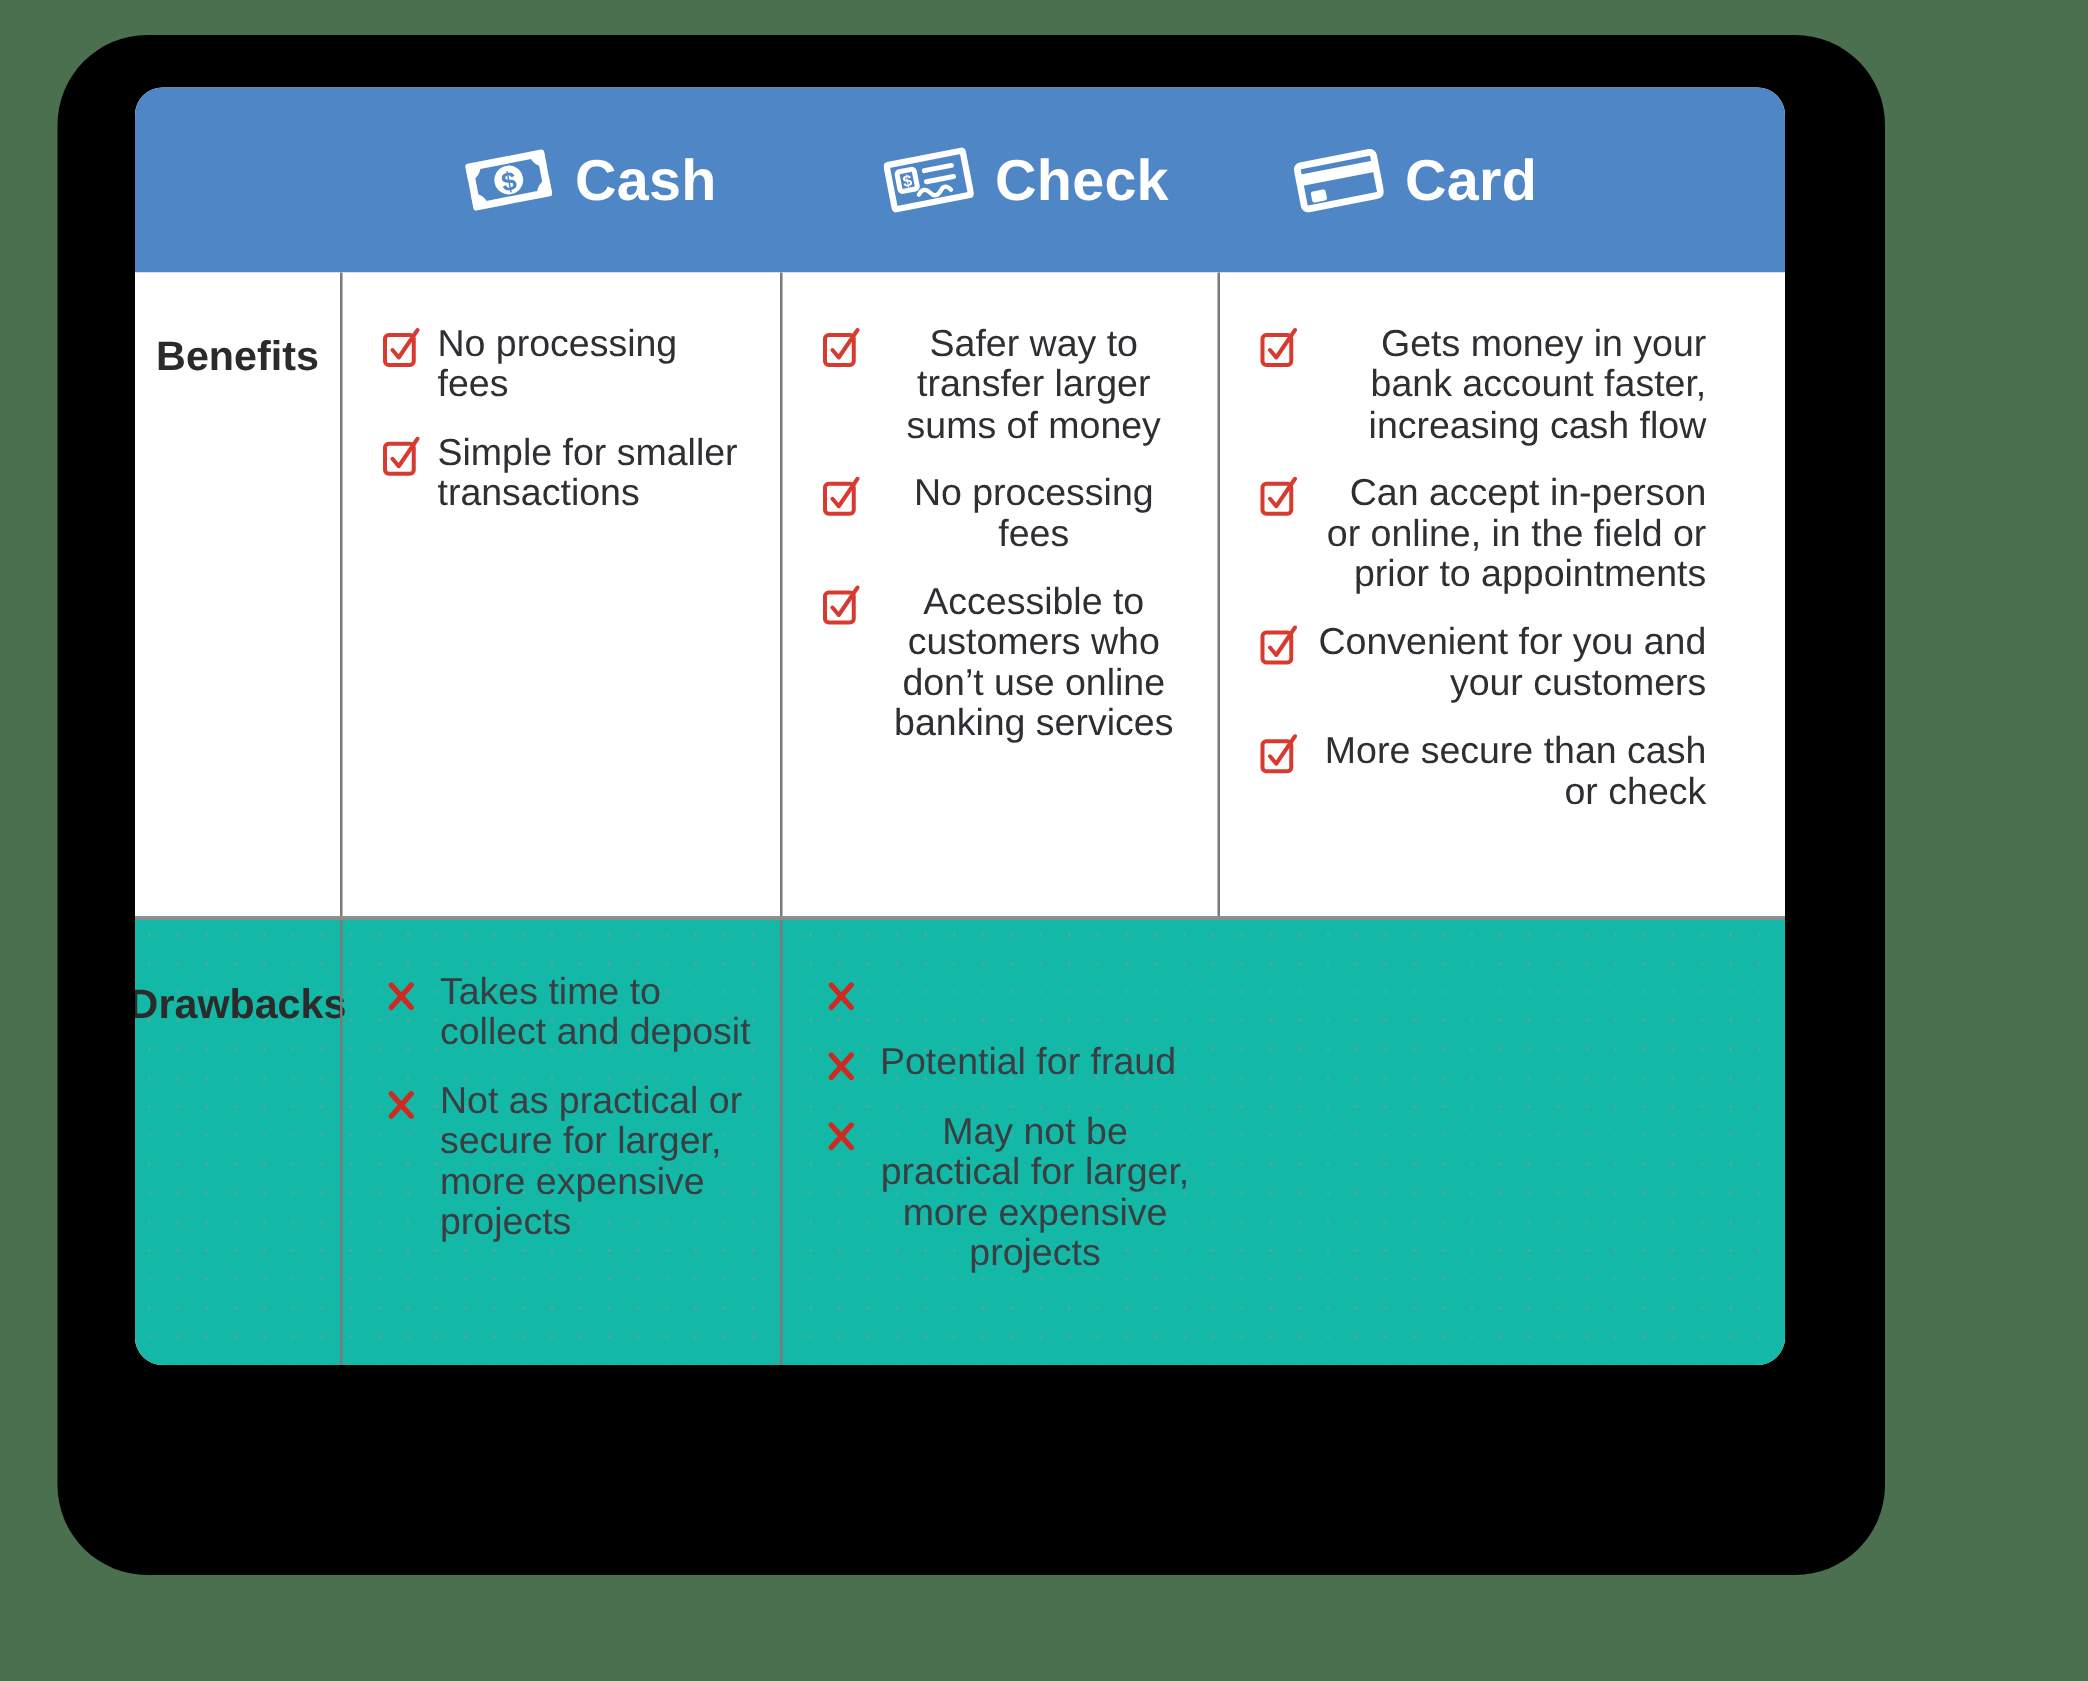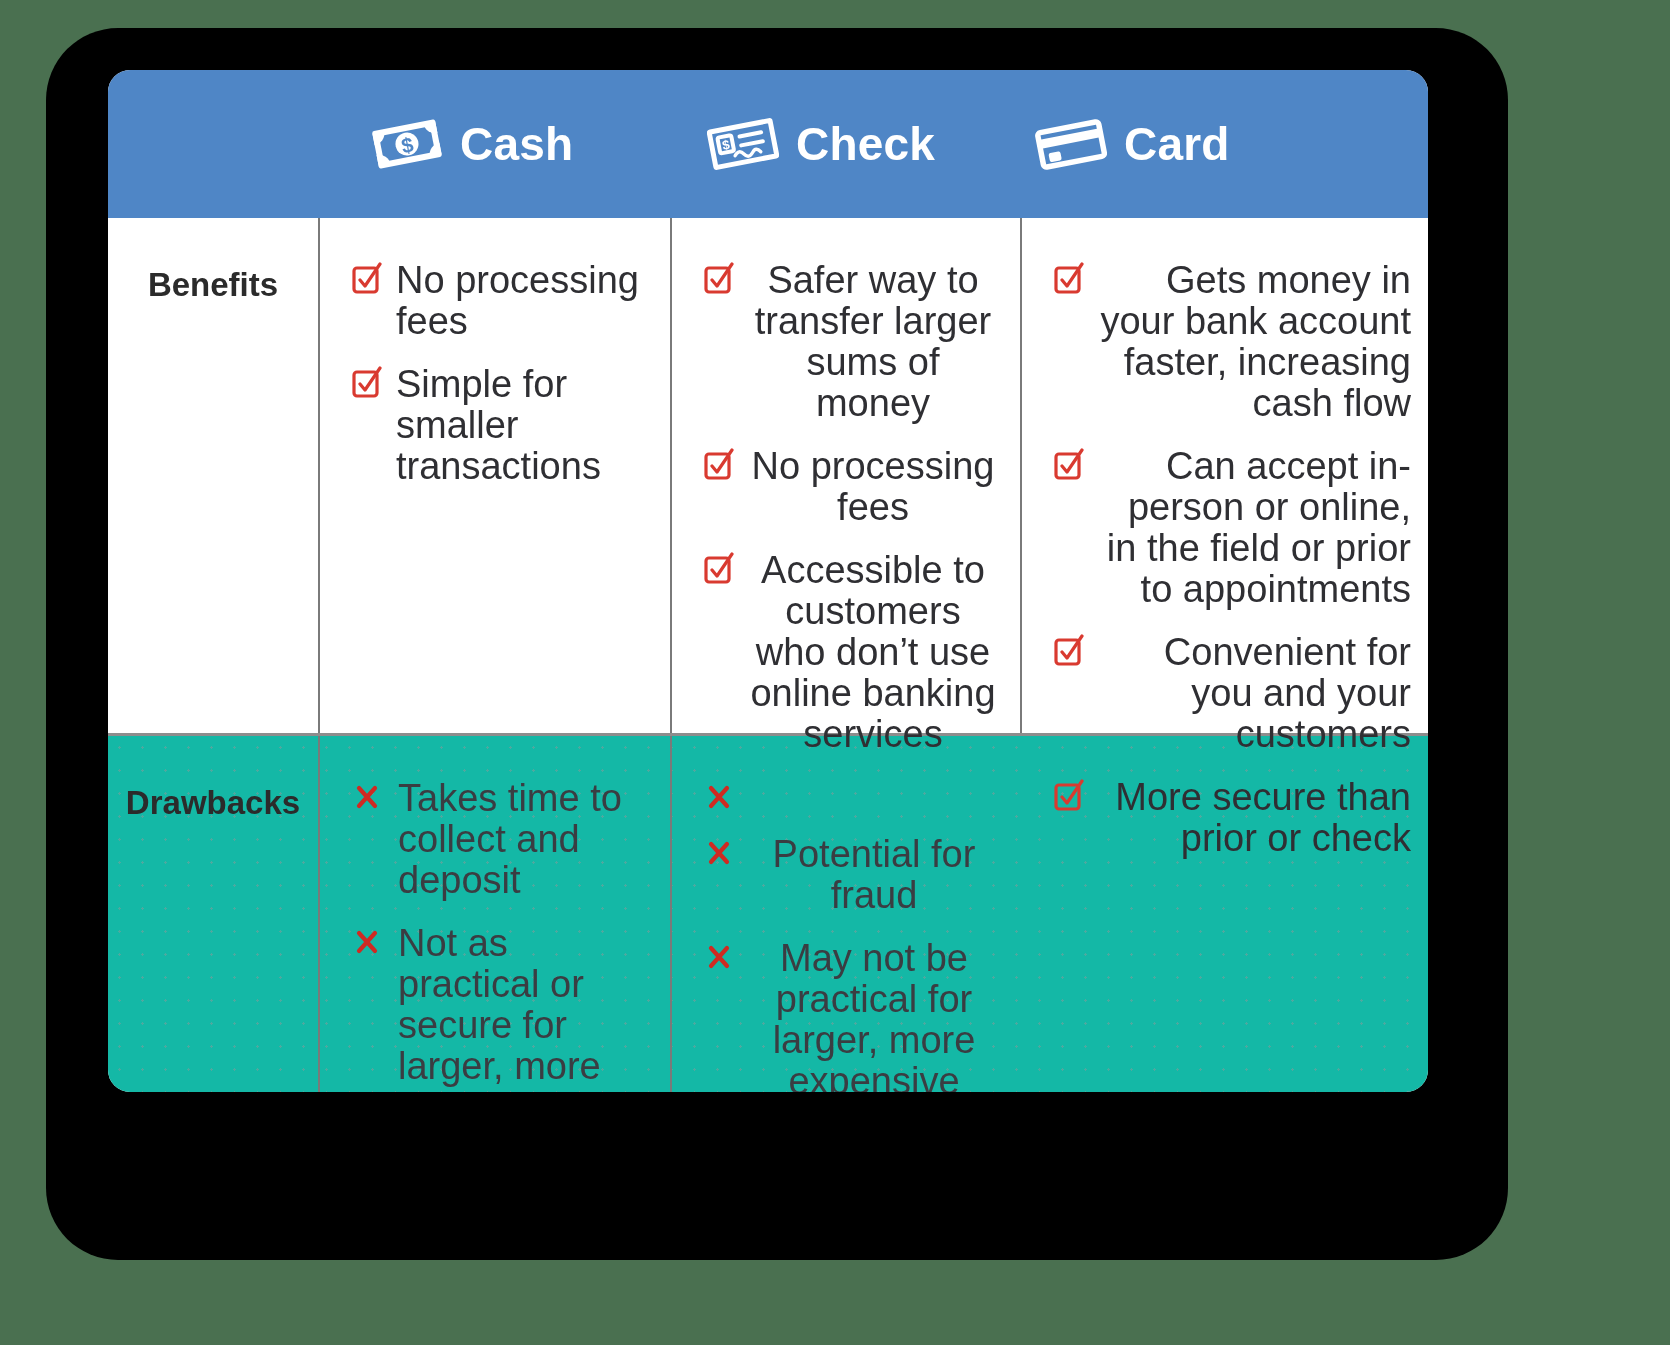--- a/index.html
+++ b/index.html
@@ -102,21 +102,21 @@
   .row.drawbacks::before {
     content: "";
     position: absolute;
     inset: 0;
     pointer-events: none;
     background-image: radial-gradient(circle, rgba(150,150,150,.45) 1px, transparent 1.3px);
     background-size: 23px 23px;
   }
 
   .rowlabel {
-    width: 210px;
+    width: 164px;
     flex: none;
     box-sizing: border-box;
     display: flex;
     justify-content: center;
     padding-top: 48px;
     position: relative;
     z-index: 1;
   }
   .rowlabel span {
     font-size: 33px;
@@ -140,21 +140,21 @@
   
   .item {
     display: flex;
     align-items: flex-start;
     gap: 14px;
     margin-bottom: 22px;
   }
   .item:last-child { margin-bottom: 0; }
 
   .item .txt {
-    font-size: 38px;
+    font-size: 30px;
     line-height: 1.08;
     color: #2f2f33;
   }
   .row.drawbacks .item .txt {
     color: #3a3d42;
   }
 
   .mark {
     flex: none;
     width: 32px;
@@ -289,21 +289,21 @@
             <path fill="none" stroke="#d93a30" stroke-width="3.2" stroke-linejoin="round" d="M4 9 A3 3 0 0 1 7 6 H24 A3 3 0 0 1 27 9 V27 A3 3 0 0 1 24 30 H7 A3 3 0 0 1 4 27 Z"></path>
             <path fill="none" stroke="#d93a30" stroke-width="3.2" stroke-linecap="round" stroke-linejoin="round" d="M10 18 L15 24 L30 2"></path>
           </svg>
           <span class="txt">Convenient for you and your customers</span>
         </div>
         <div class="item">
           <svg class="mark" viewBox="0 0 32 34">
             <path fill="none" stroke="#d93a30" stroke-width="3.2" stroke-linejoin="round" d="M4 9 A3 3 0 0 1 7 6 H24 A3 3 0 0 1 27 9 V27 A3 3 0 0 1 24 30 H7 A3 3 0 0 1 4 27 Z"></path>
             <path fill="none" stroke="#d93a30" stroke-width="3.2" stroke-linecap="round" stroke-linejoin="round" d="M10 18 L15 24 L30 2"></path>
           </svg>
-          <span class="txt">More secure than prior or check</span>
+          <span class="txt">More secure than cash or check</span>
         </div>
       </div>
     </div>
 
     <div class="row drawbacks">
       <div class="rowlabel">
         <span>Drawbacks</span>
       </div>
 
       <div class="cell c1">

